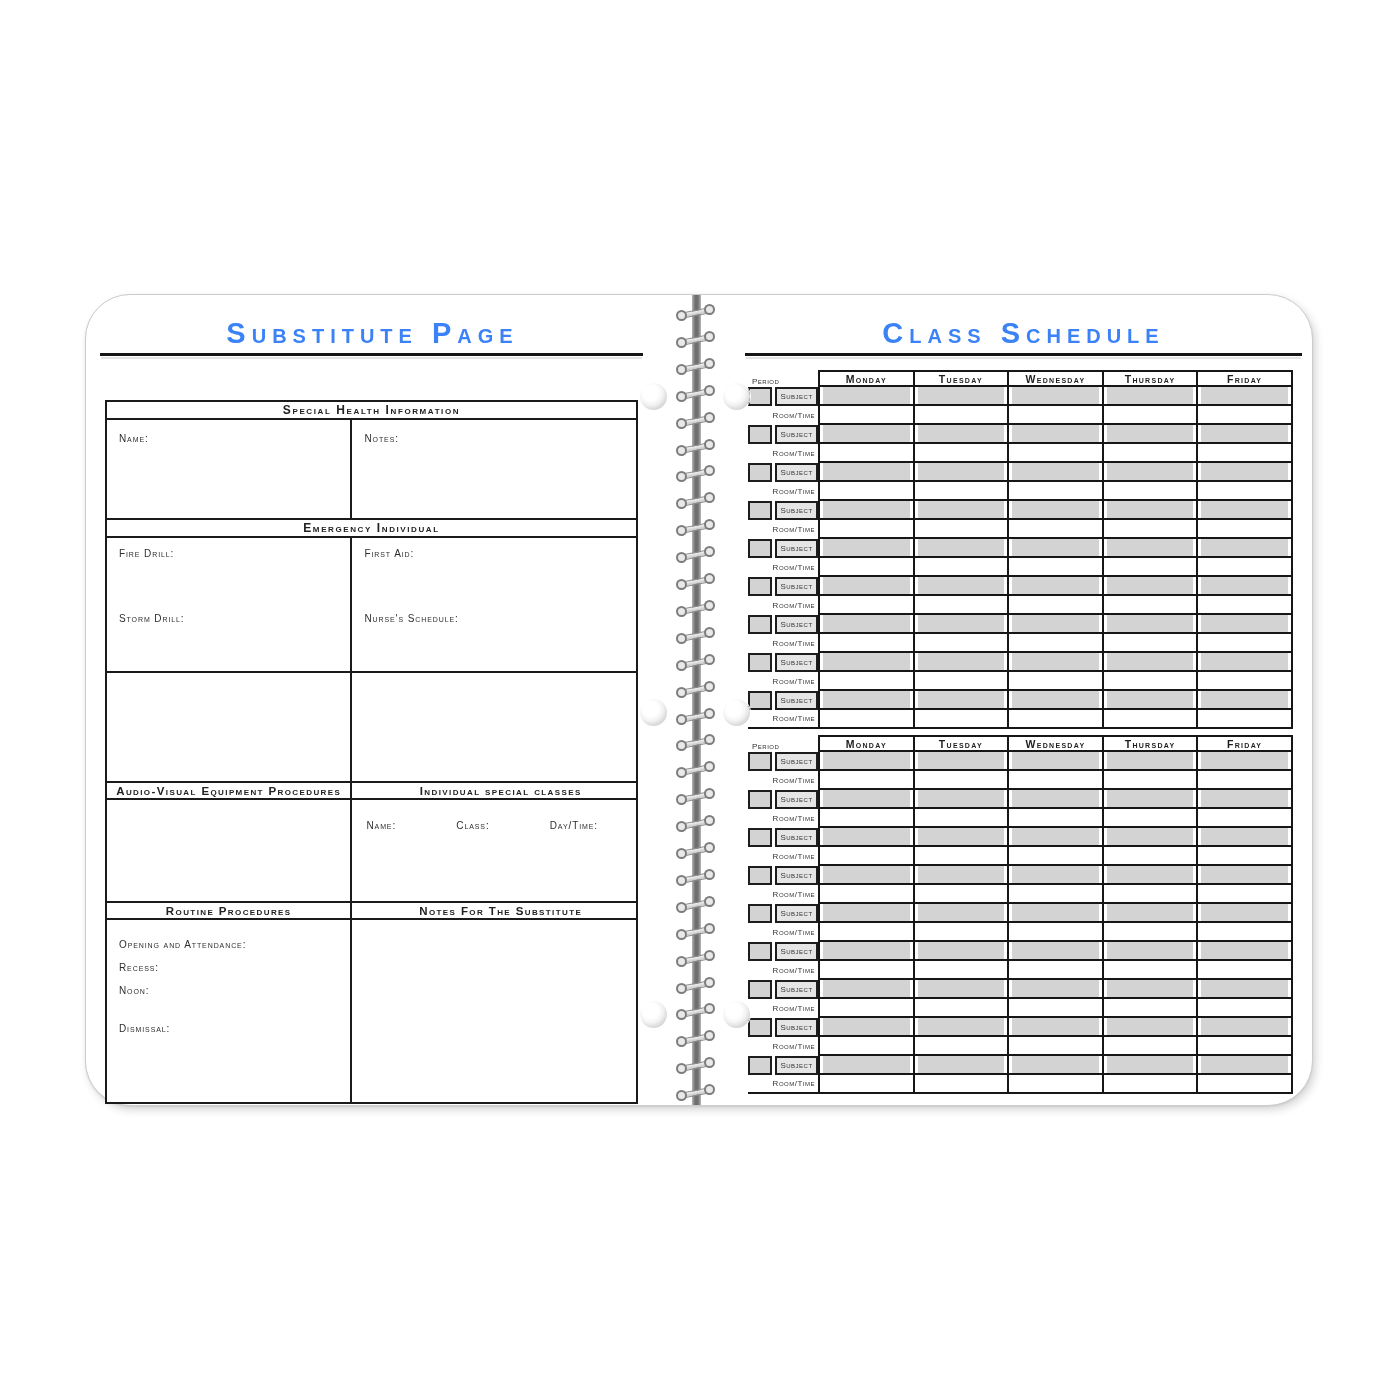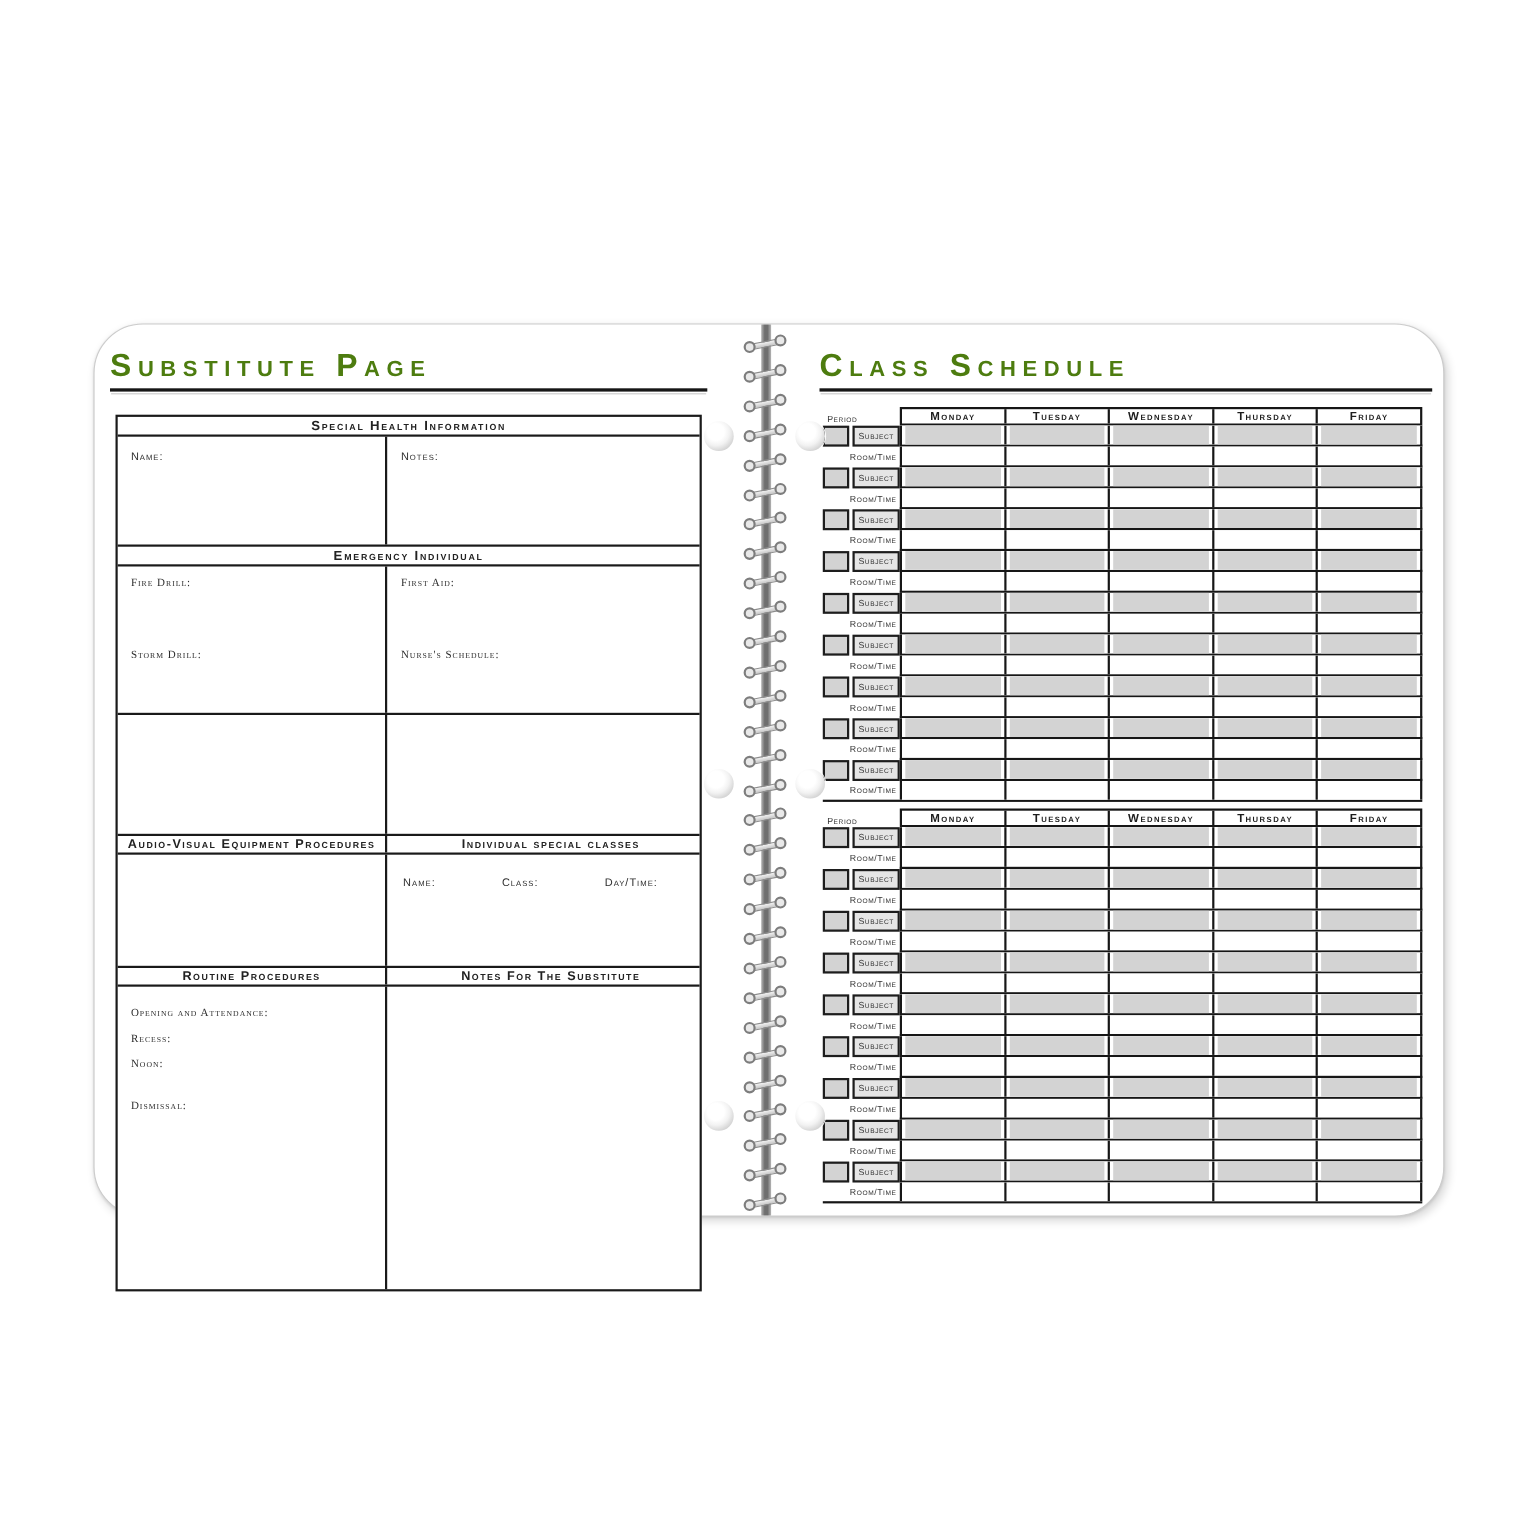--- a/index.html
+++ b/index.html
@@ -13,33 +13,33 @@
   .notebook {
     position:absolute; left:85px; top:294px; width:1228px; height:812px;
     background:#ffffff; border:1px solid #cccccc; border-radius:45px;
     box-shadow: 3px 4px 9px rgba(0,0,0,.16), 0 1px 2px rgba(0,0,0,.08);
     z-index:1;
   }
   
   .page-title {
     position:absolute; top:317px; z-index:5;
     font-variant: small-caps; font-weight:700; font-size:29px;
-    letter-spacing:6px; color:#4d7c0f; white-space:nowrap;
+    letter-spacing:6px; color:#3b82f6; text-align:center; white-space:nowrap;
   }
   .pt-left  { left:100px; width:545px; }
   .pt-right { left:745px; width:557px; }
   .rule {
     position:absolute; top:353px; height:2.5px; background:#161616;
     box-shadow: 0 3.5px 0 -1px #c9c9c9; z-index:5;
   }
   .rule-left  { left:100px; width:543px; }
   .rule-right { left:745px; width:557px; }
   
   .ltable {
-    position:absolute; left:105px; top:377px; width:533px; height:797px;
+    position:absolute; left:105px; top:400px; width:533px; height:704px;
     border:2.5px solid #1a1a1a; display:flex; flex-direction:column; z-index:5;
     background:#fff;
   }
   .lrow { border-bottom:2px solid #1a1a1a; flex:none; }
   .lrow.last { border-bottom:none; flex:1; }
   .sec-head {
     display:flex; align-items:center; justify-content:center;
     font-variant:small-caps; font-weight:700; font-size:12px;
     letter-spacing:1.6px; color:#222;
   }
@@ -57,21 +57,21 @@
   .b-health   { height:100px; }
   .b-emerg    { height:135px; }
   .b-students { height:110px; }
   .b-av       { height:103px; }
   .lbl {
     font-variant:small-caps; font-size:10px; letter-spacing:.9px; color:#2d2d2d;
     line-height:12px;
   }
   .b-health .col { padding:8px 0 0 12px; }
   .b-emerg .col { padding:10px 0 0 12px; }
-  .blk { display:block;font-family:Liberation Serif, serif; }
+  .blk { display:block; }
   .gap53 { margin-top:53px; }
   .b-av .col-r.flexrow { display:flex; padding:20px 38px 0 14px; justify-content:space-between; align-items:flex-start; }
   .b-routine .col-l { padding:19px 0 0 12px; }
   .mt29 { margin-top:11px; }
   .mt26 { margin-top:26px; }
   
   .sched { position:absolute; left:748px; width:545px; z-index:5; }
   .srow { display:flex; align-items:stretch; }
   .srow .lab { width:70px; flex:none; position:relative; }
   .srow .days { flex:1; display:flex; border-left:2px solid #161616; border-right:2.5px solid #161616; border-bottom:2.5px solid #161616; background:#fff; }

